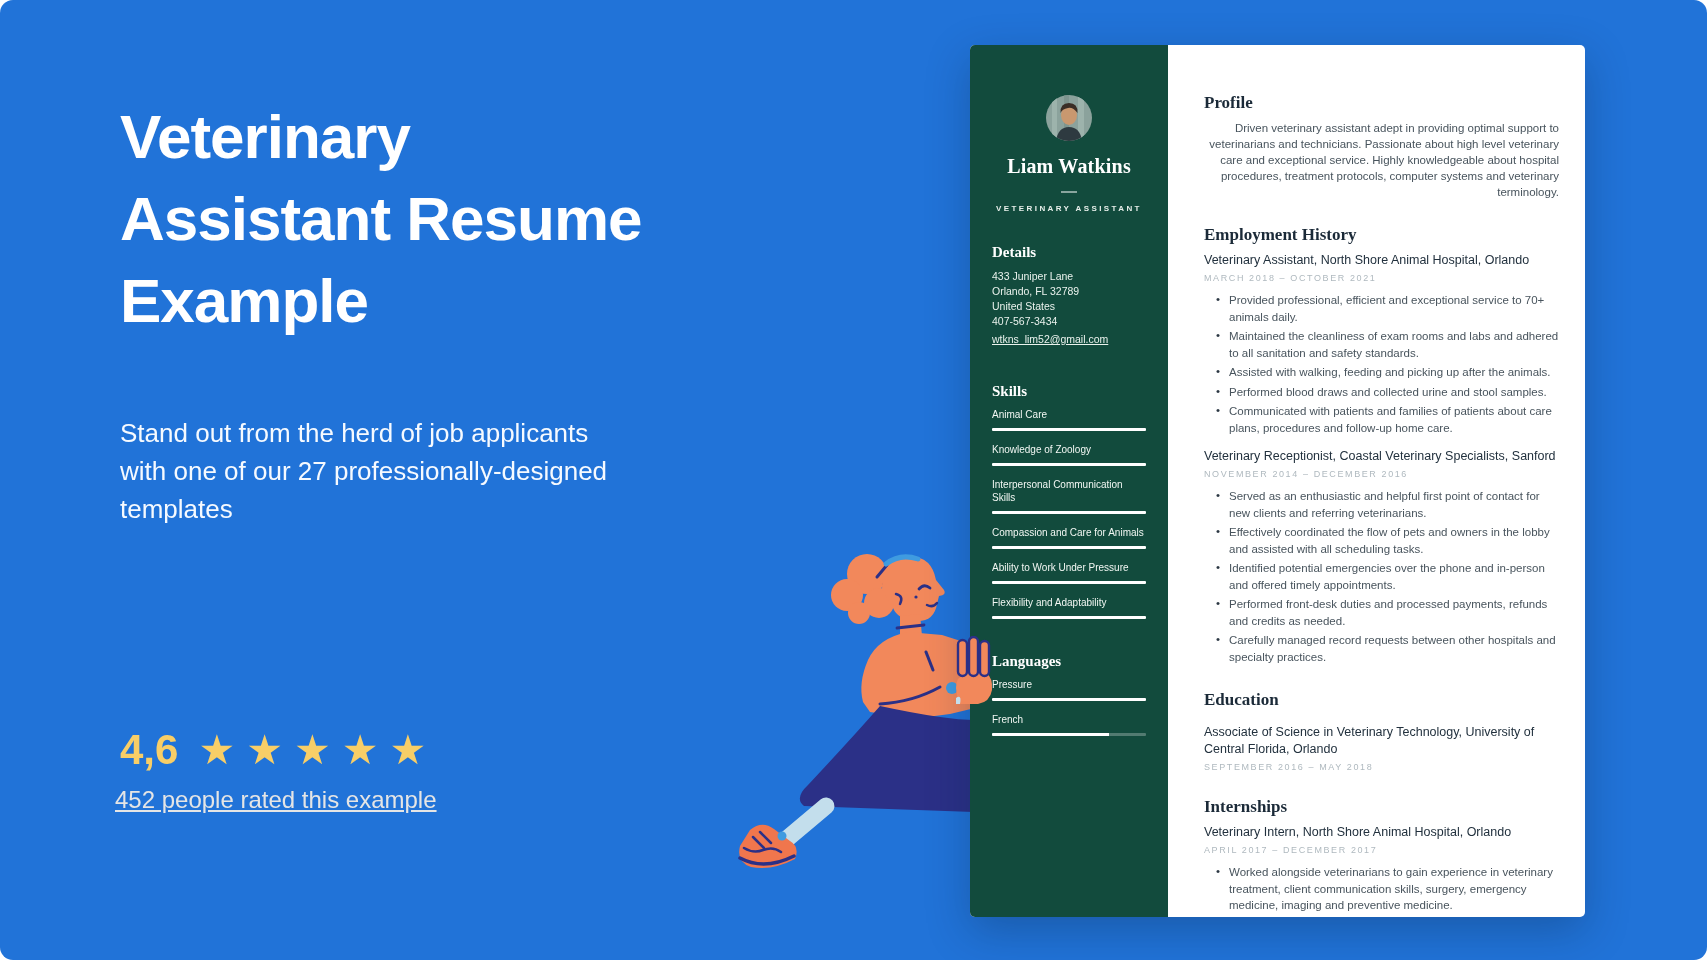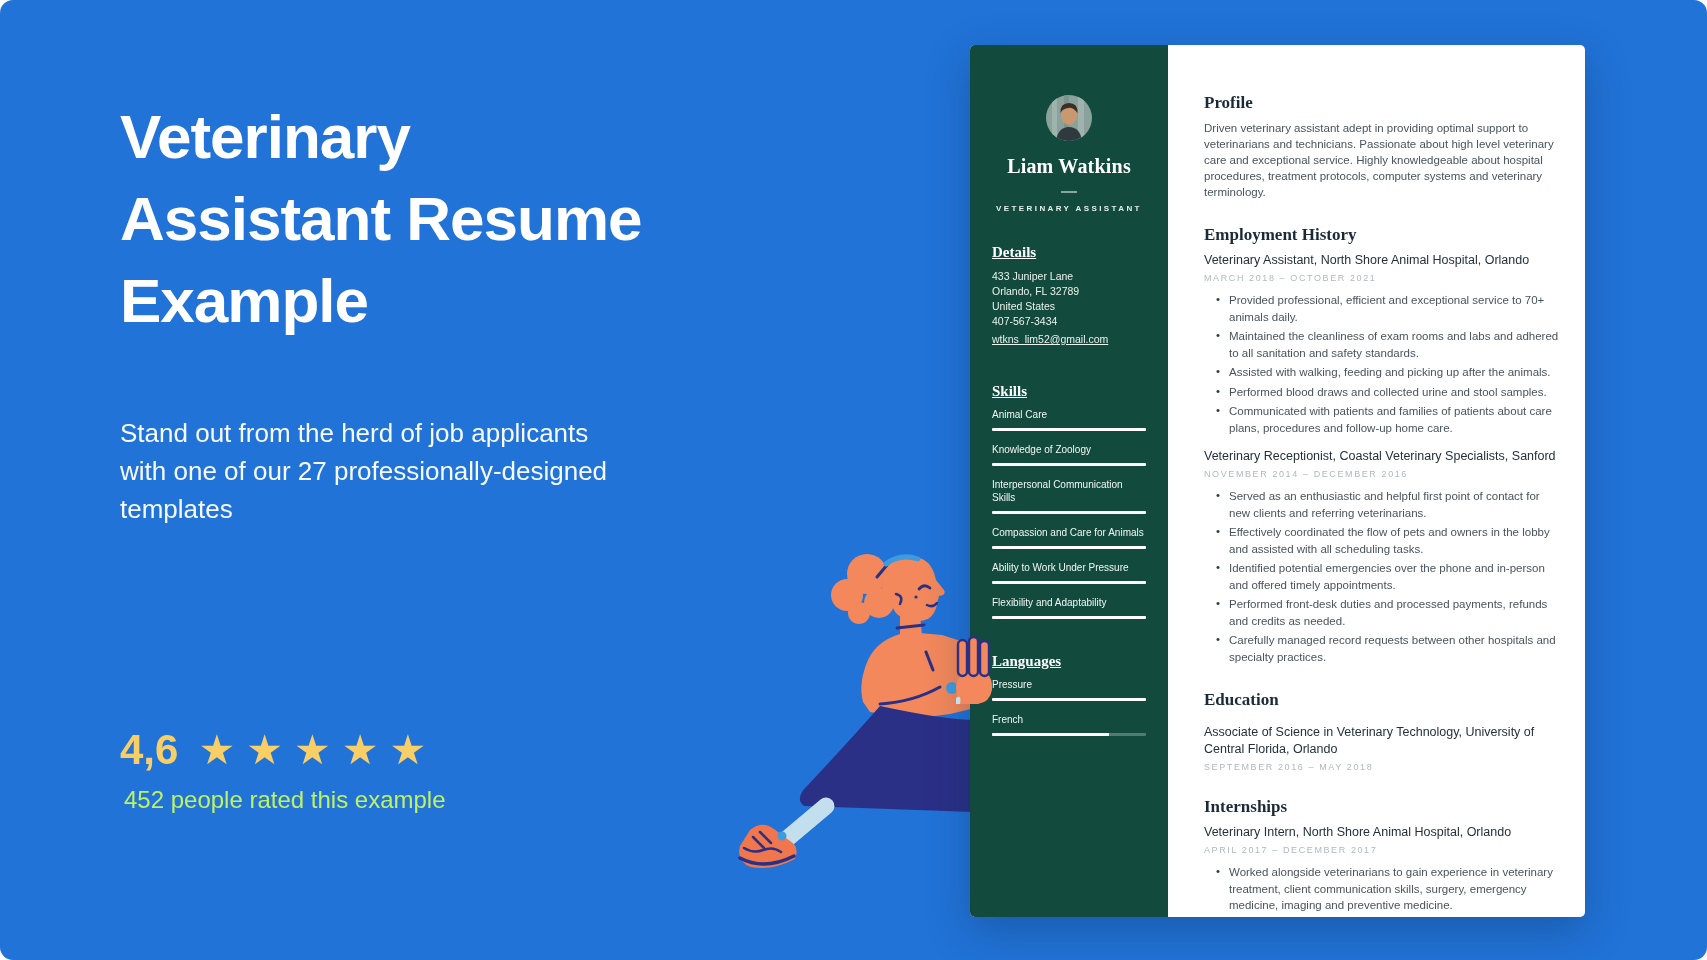--- a/index.html
+++ b/index.html
@@ -9,51 +9,51 @@
 
   
   .hero { position:absolute; left:120px; top:96px; width:680px; color:#ffffff; }
   .hero-title { font-weight:700; font-size:62px; line-height:82px; letter-spacing:-1px; margin:0; }
   .hero-title span { display:block; }
   .hero-sub { margin-top:72px; width:490px; font-size:26px; line-height:38px; font-weight:400; color:#F6FAFF; }
   .rating-row { position:absolute; left:120px; top:726px; display:flex; align-items:center; }
   .rating-score { font-size:42px; font-weight:700; color:#F8CE67; margin-right:20px; }
   .stars { display:flex; gap:11px; }
   .star { color:#F8CE67; font-size:41px; line-height:41px; }
-  .rating-caption { position:absolute; left:124px; top:786px; font-size:24px; color:#bef264; }
+  .rating-caption { position:absolute; left:115px; top:786px; font-size:24px; color:#e5e5e5;text-decoration:underline; }
 
   
   .person { position:absolute; left:730px; top:540px; width:260px; height:360px; z-index:1; }
   .hand { position:absolute; left:956px; top:636px; width:38px; height:70px; z-index:3; }
 
   
   .card { position:absolute; left:970px; top:45px; width:615px; height:872px; background:#ffffff;
           border-radius:5px; box-shadow:0 14px 44px rgba(10,35,66,.30); display:flex; z-index:2; overflow:hidden; }
 
   
   .side { width:198px; flex:0 0 198px; background:#124B3D; color:#fff; padding:50px 22px 2px; }
   .avatar { width:46px; height:46px; border-radius:50%; margin:0 auto; overflow:hidden; display:block; }
   .side-name { font-family:"Liberation Serif", serif; font-weight:700; font-size:20px; text-align:center;
                margin-top:14px; letter-spacing:.2px; }
   .side-sep { width:16px; height:2px; background:rgba(255,255,255,.5); margin:13px auto 11px; }
   .side-role { font-size:8px; letter-spacing:2.4px; text-align:center; color:#E7EFEA; font-weight:700; }
-  .side-h { font-family:"Liberation Serif", serif; font-weight:700; font-size:15px; margin:36px 0 8px;text-decoration:underline; }
+  .side-h { font-family:"Liberation Serif", serif; font-weight:700; font-size:15px; margin:36px 0 8px; }
   .side-h.first { margin-top:31px; }
   .detail-line { font-size:10.5px; line-height:15px; color:#EAF2ED; }
   .email-link { font-size:10.5px; line-height:15px; color:#EAF2ED; text-decoration:underline; display:inline-block; margin-top:1px; }
   .skill { margin-bottom:12px; }
   .skill-label { font-size:10px; line-height:13px; color:#F2F7F3; }
   .skill-bar { margin-top:7px; height:3px; background:rgba(255,255,255,.27); border-radius:1px; overflow:hidden; }
   .skill-fill { height:100%; background:#ffffff; }
   .langs .side-h { margin-top:34px; }
 
   
   .main { flex:1; padding:48px 26px 0 36px; }
   .sec-h { font-family:"Liberation Serif", serif; font-weight:700; font-size:17px; color:#1B2A38; margin:0 0 7px; }
-  .body-txt { font-size:11.5px; line-height:16px; color:#48545D; margin:0; }
+  .body-txt { font-size:11.5px; line-height:16px; color:#48545D; margin:0;text-align:right; }
   .section { margin-bottom:25px; }
   .job { margin-top:12px; }
   .job-title { font-weight:400; font-size:12.5px; line-height:17px; color:#22313E; }
   .dates { font-size:9px; letter-spacing:1.6px; color:#AFB9BF; margin-top:4px; font-weight:400; }
   ul.bullets { margin:9px 0 0; padding:0 0 0 12px; list-style:none; }
   ul.bullets li { position:relative; padding-left:13px; font-size:11.5px; line-height:16.5px; color:#48545D; margin-bottom:3px; }
   ul.bullets li::before { content:"\2022"; position:absolute; left:0; top:-1px; color:#2A3642; }
 </style>
 </head>
 <body>

